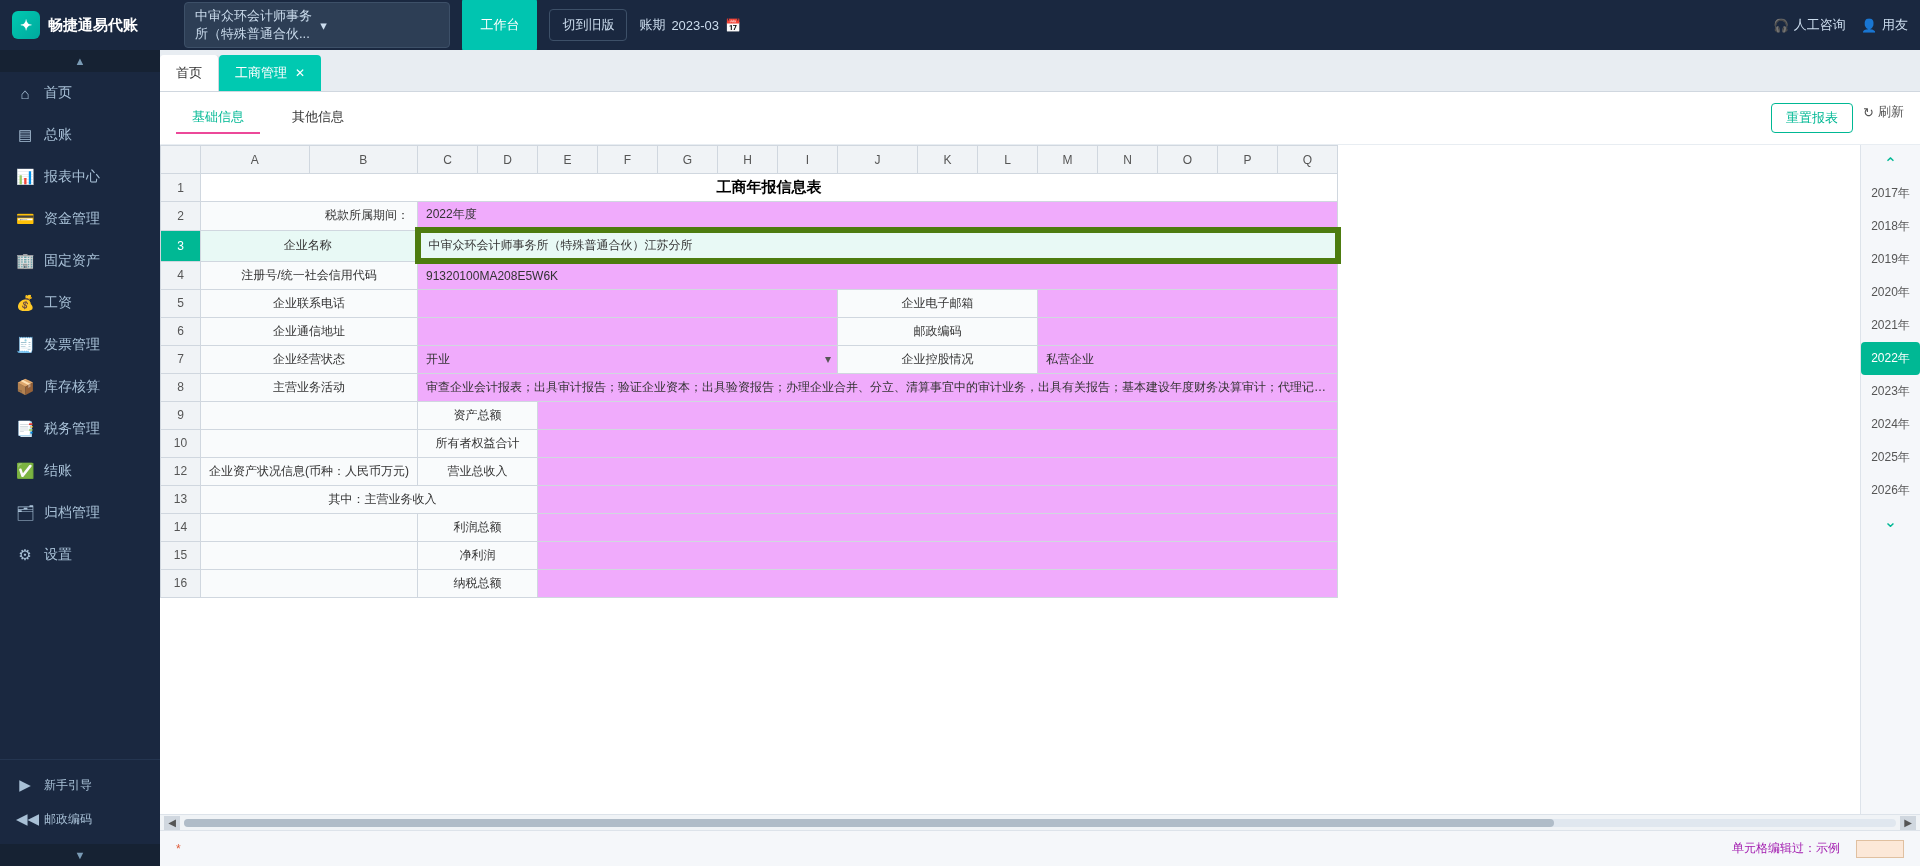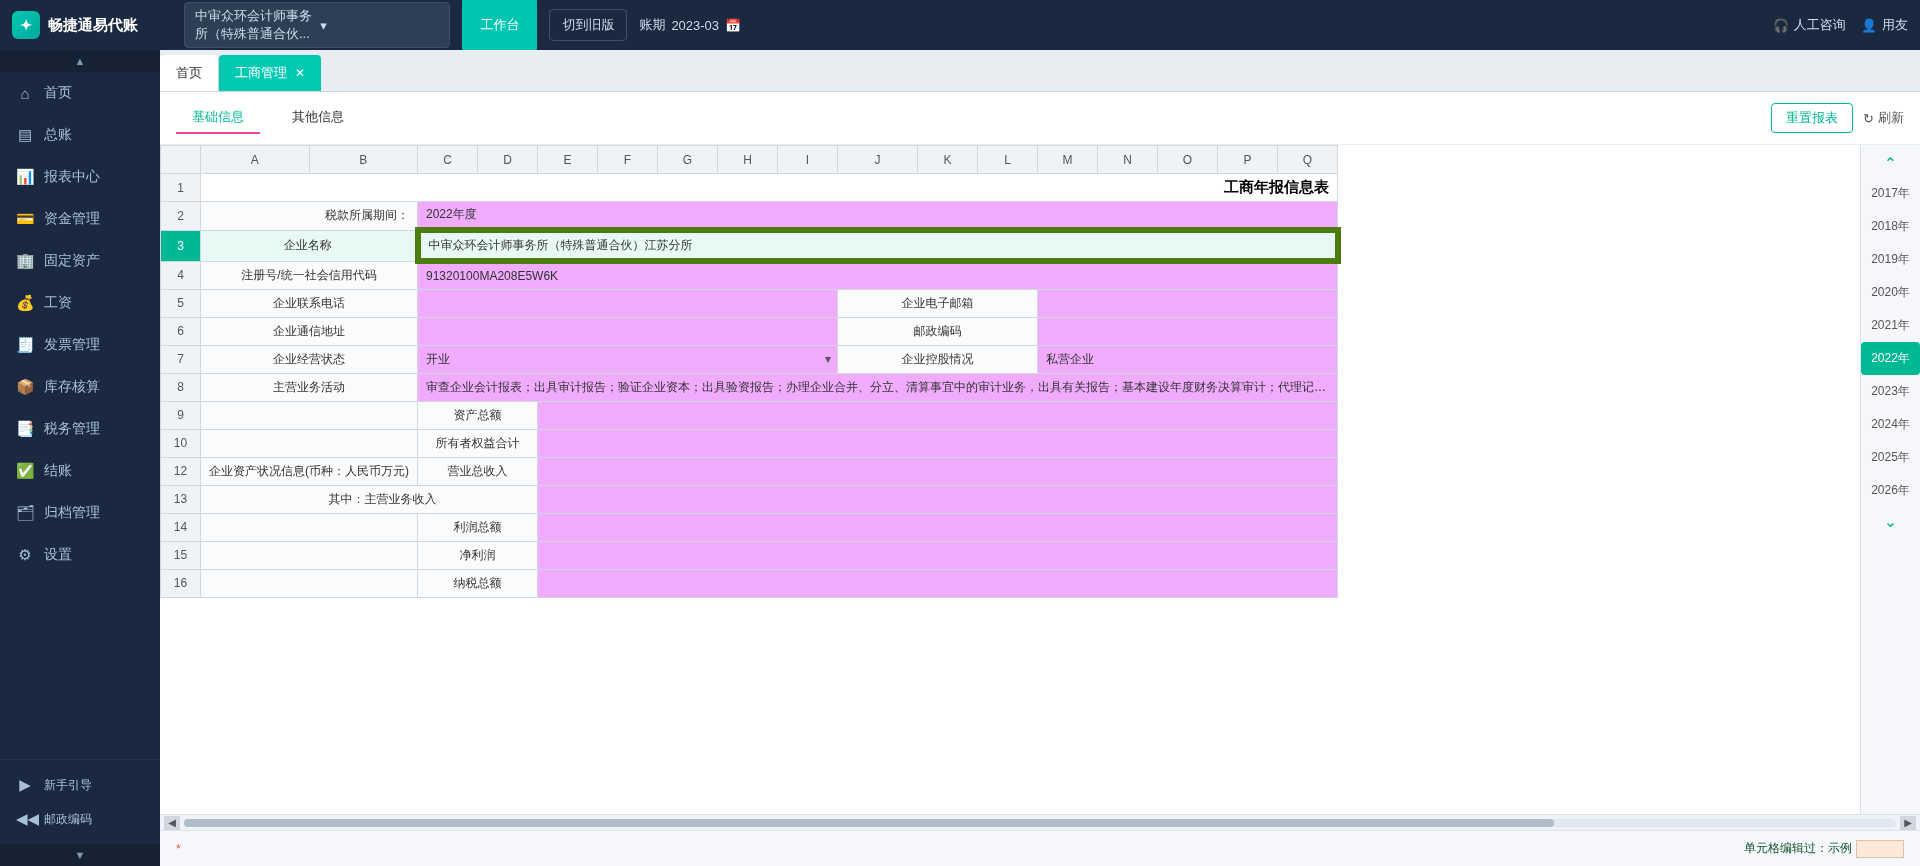--- a/index.html
+++ b/index.html
@@ -179,21 +179,21 @@
       padding: 6px 16px;
       cursor: pointer;
       font-size: 13px;
       color: #333;
       border-bottom: 2px solid transparent;
     }
     .sub-tab.active {
       color: #00b894;
       border-bottom: 2px solid #ec4899;
     }
-    .toolbar-right { margin-left: auto; display: flex; align-items: center; gap: 10px; }
+    .toolbar-right { margin-left: auto; display: flex; align-items: flex-start; gap: 10px; }
     .btn-reset {
       border: 1px solid #00b894;
       color: #00b894;
       background: #fff;
       border-radius: 4px;
       padding: 5px 14px;
       cursor: pointer;
       font-size: 13px;
     }
     .btn-refresh {
@@ -277,21 +277,21 @@
     table.spreadsheet .row-num {
       background: #f0f3f6;
       text-align: center;
       color: #555;
       min-width: 32px;
       position: sticky;
       left: 0;
       z-index: 1;
     }
     table.spreadsheet td.title-cell {
-      text-align: right;
+      text-align: center;
       font-size: 15px;
       font-weight: bold;
       background: #fff;
     }
     table.spreadsheet .label-cell {
       text-align: center;
       color: #333;
       background: #f9fbfc;
     }
     table.spreadsheet .value-cell {
@@ -319,21 +319,21 @@
       border-top: 1px solid #dde3ea;
       display: flex;
       align-items: center;
       padding: 0 16px;
       font-size: 12px;
       color: #e05c3a;
       flex-shrink: 0;
       gap: 8px;
     }
     .bottom-bar .hint { color: #e05c3a; }
-    .bottom-bar-right { margin-left: auto; color: #14532d; display: flex; align-items: center; gap: 4px; }
+    .bottom-bar-right { margin-left: auto; color: #a21caf; display: flex; align-items: center; gap: 16px; }
     .example-cell {
       display: inline-block;
       width: 48px; height: 18px;
       background: #fce8d8;
       border: 1px solid #e0c0a0;
       vertical-align: middle;
     }
 
     
     .h-scroll-bar {

